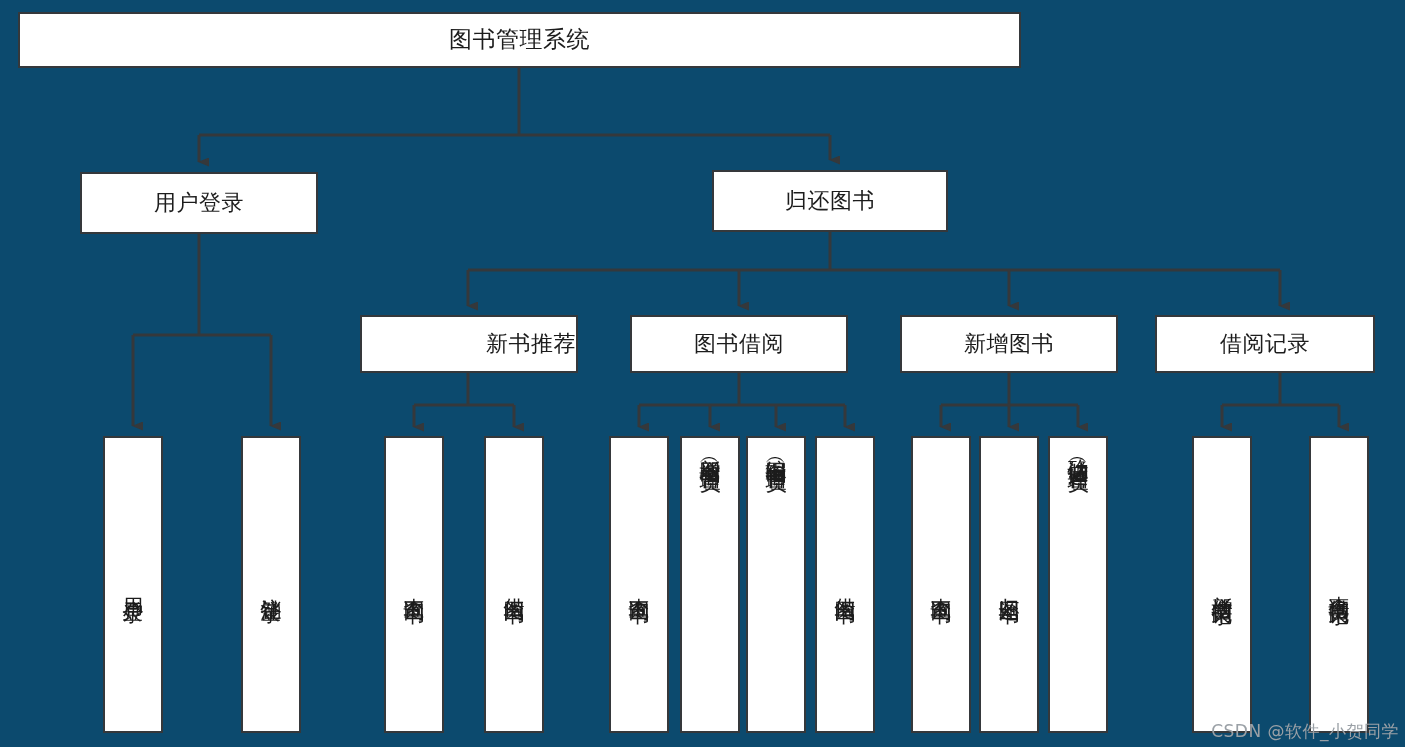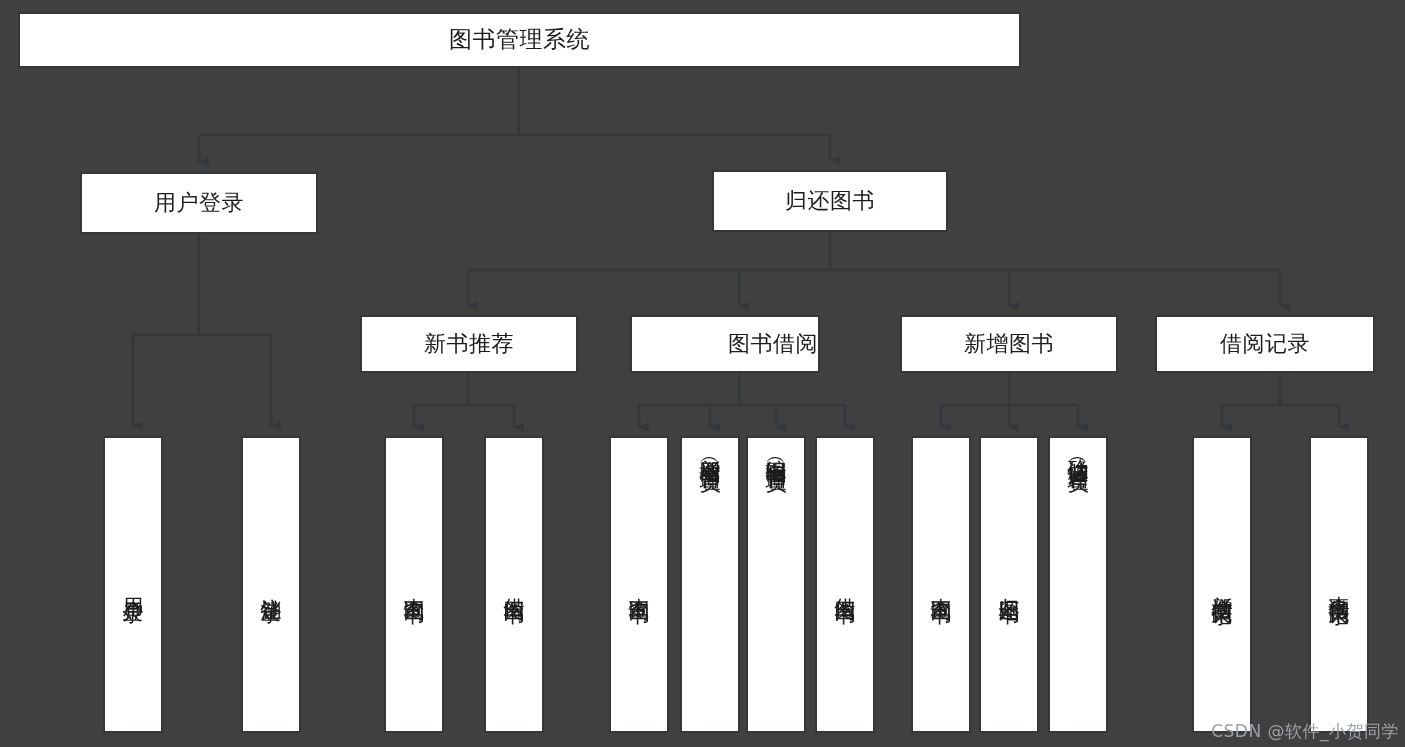--- a/index.html
+++ b/index.html
@@ -10,21 +10,21 @@
   body {
     font-family: "DejaVu Sans", "Liberation Sans", sans-serif;
     width: 1405px;
     height: 747px;
     overflow: hidden;
   }
   #diagram-root {
     position: relative;
     width: 1405px;
     height: 747px;
-    background: #404040;
+    background: #0c4a6e;
   }
   svg#wiring {
     position: absolute;
     left: 0;
     top: 0;
     width: 1405px;
     height: 747px;
   }
   .node {
     position: absolute;
@@ -136,24 +136,24 @@
     <span class="node-label">图书管理系统</span>
   </div>
 
   <div class="node horiz" style="left:80px; top:172px; width:238px; height:62px;">
     <span class="node-label">用户登录</span>
   </div>
   <div class="node horiz" style="left:712px; top:170px; width:236px; height:62px;">
     <span class="node-label">归还图书</span>
   </div>
 
-  <div class="node horiz" style="left:360px; top:315px; width:218px; height:58px;">
+  <div class="node horiz" style="left:360px; top:315px; width:218px; height:58px;justify-content:flex-end;">
     <span class="node-label">新书推荐</span>
   </div>
-  <div class="node horiz" style="left:630px; top:315px; width:190px; height:58px;justify-content:flex-end;">
+  <div class="node horiz" style="left:630px; top:315px; width:218px; height:58px;">
     <span class="node-label">图书借阅</span>
   </div>
   <div class="node horiz" style="left:900px; top:315px; width:218px; height:58px;">
     <span class="node-label">新增图书</span>
   </div>
   <div class="node horiz" style="left:1155px; top:315px; width:220px; height:58px;">
     <span class="node-label">借阅记录</span>
   </div>
 
   <div class="node vert centered" style="left:103px; top:436px; width:60px; height:297px;">

